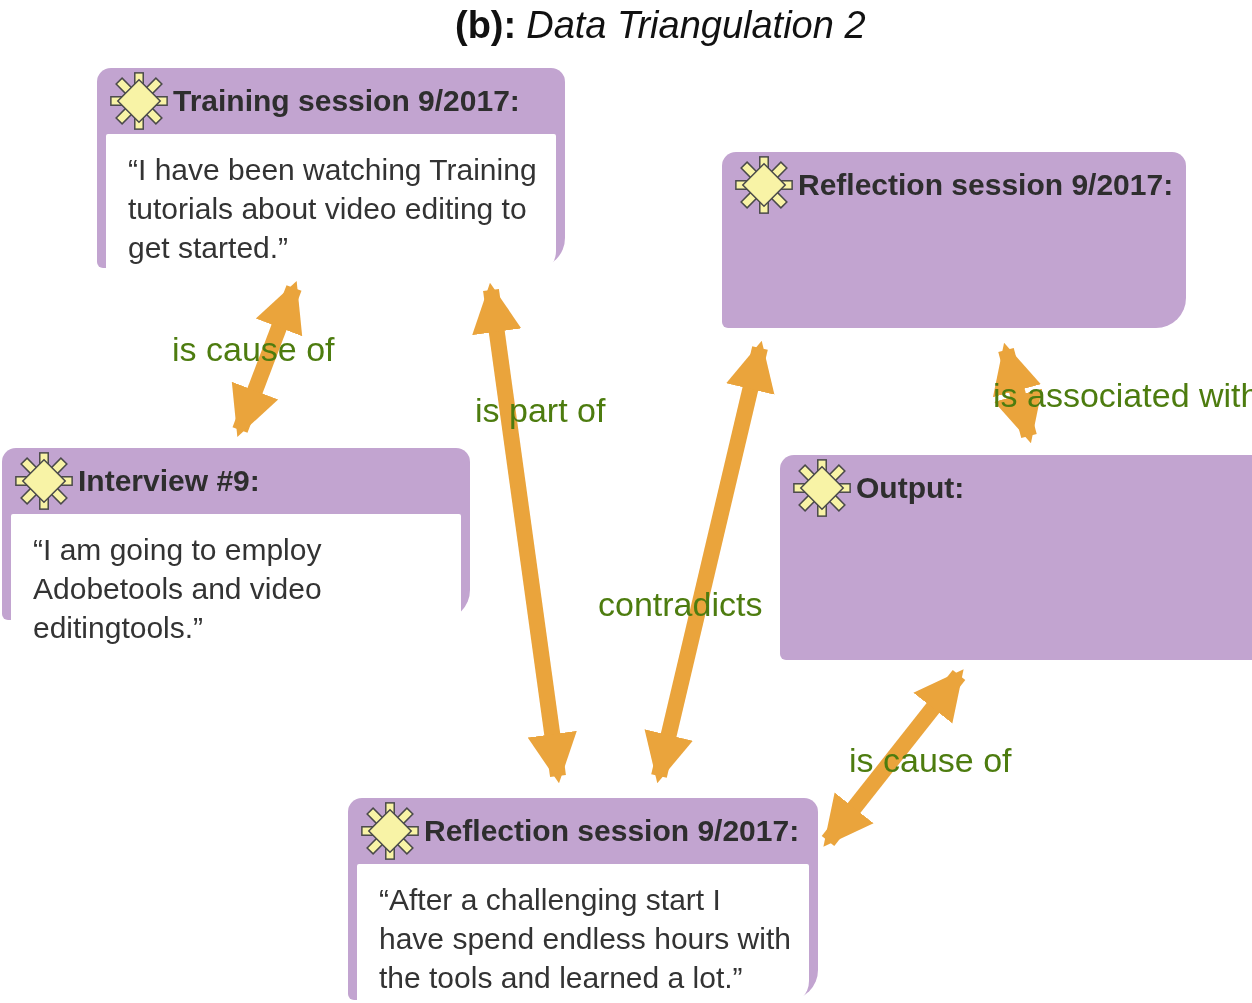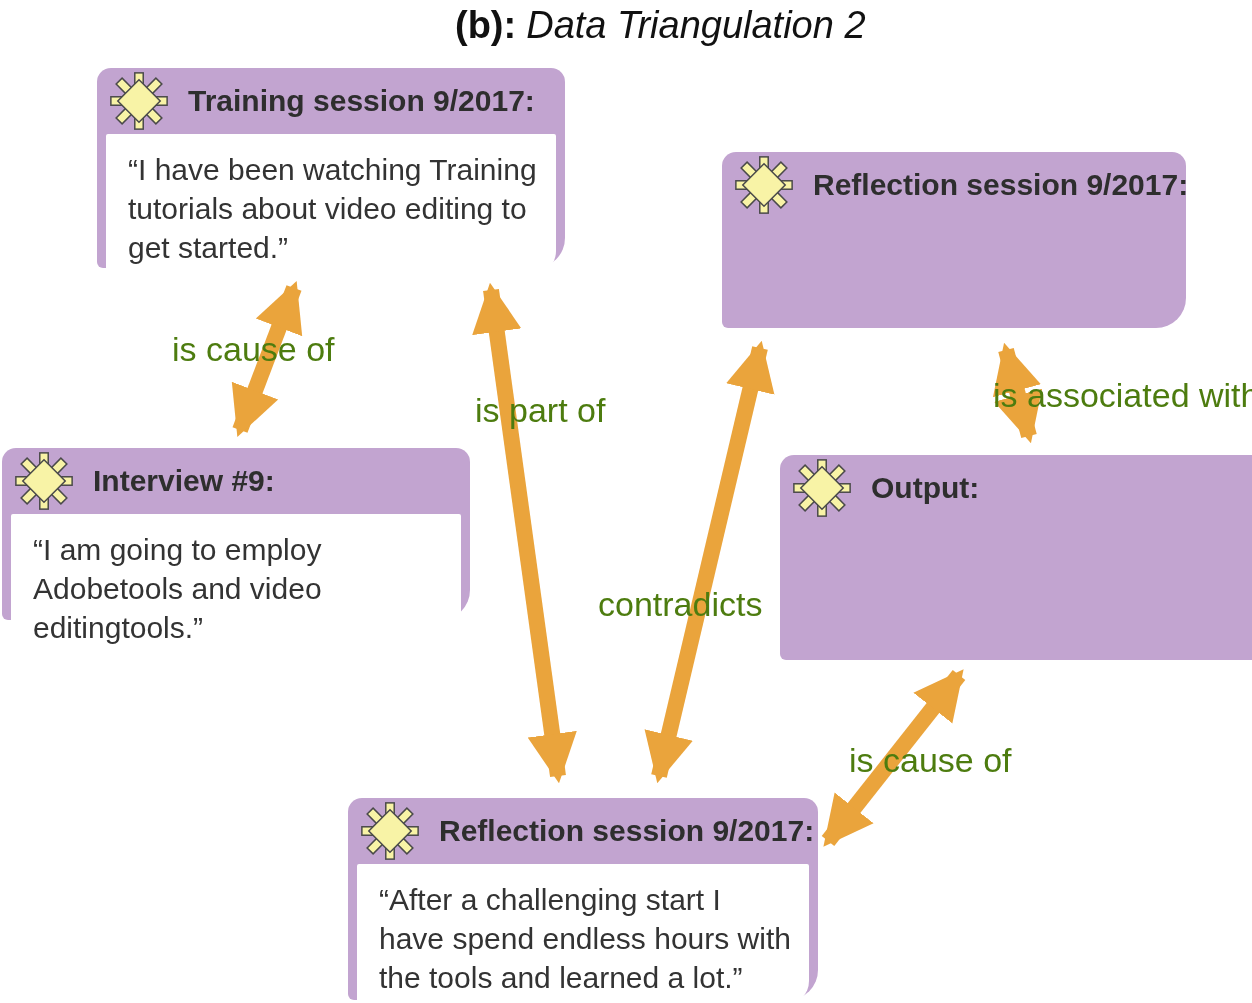--- a/index.html
+++ b/index.html
@@ -29,21 +29,21 @@
   .node {
     position: absolute;
     background: #c2a4d0;
     border-radius: 14px 14px 30px 6px;
     display: flex;
     flex-direction: column;
   }
   .node-header {
     display: flex;
     align-items: center;
-    gap: 19px;
+    gap: 4px;
     padding: 4px 5px 4px 12px;
     height: 66px;
     flex: 0 0 auto;
   }
   .node-title {
     font-size: 30px;
     font-weight: bold;
     color: #2e2e2e;
     white-space: nowrap;
   }

